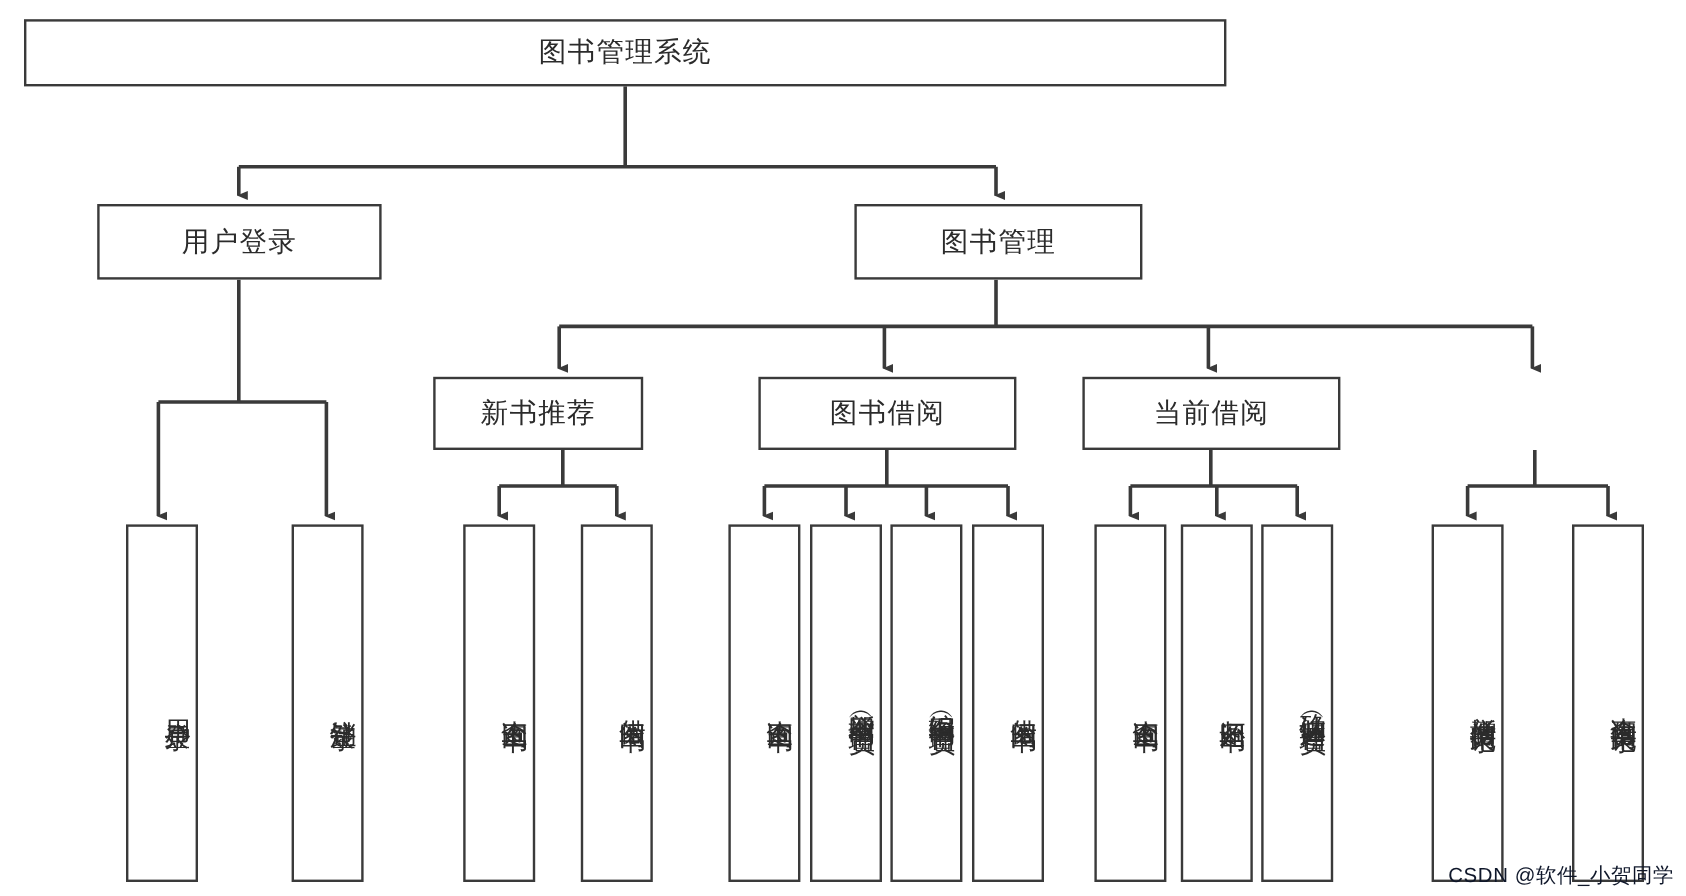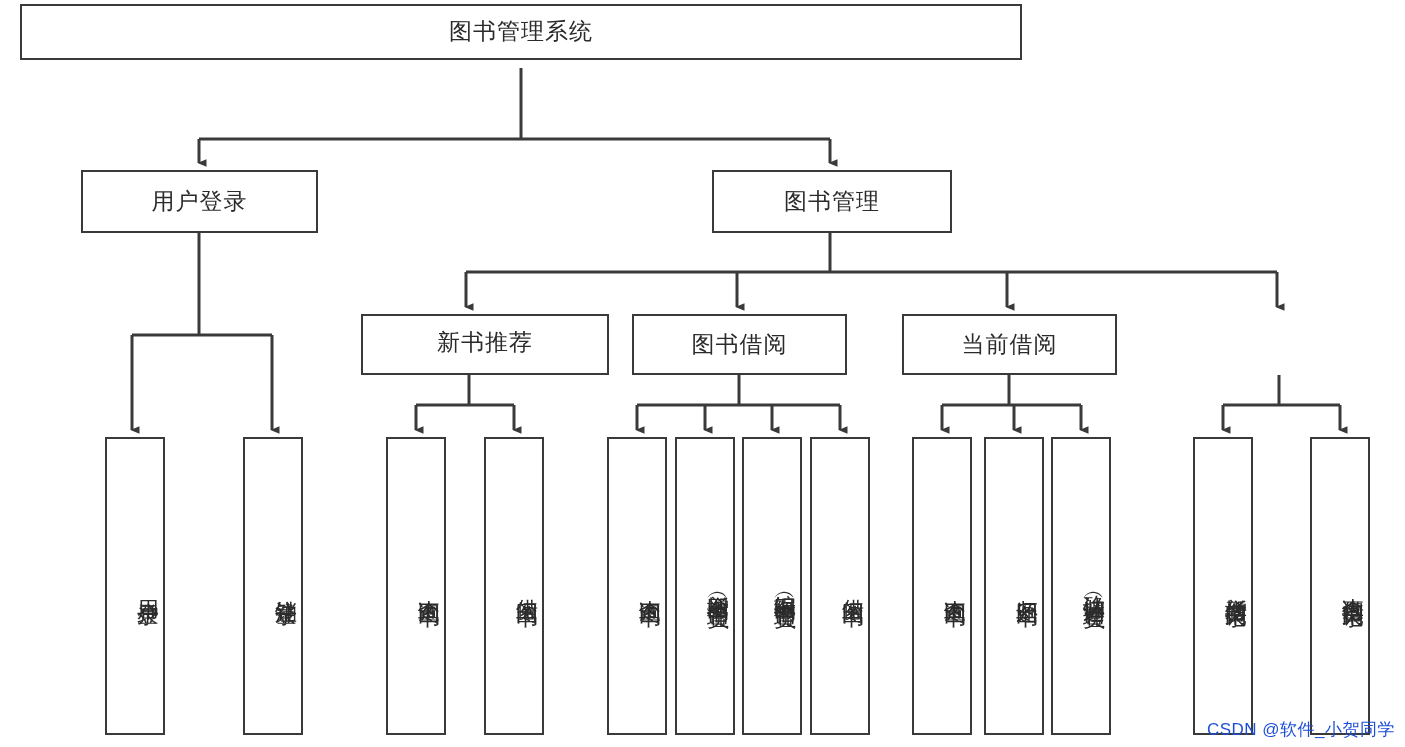--- a/index.html
+++ b/index.html
@@ -54,21 +54,21 @@
   .node.vert .vtext {
     writing-mode: vertical-rl;
     text-orientation: upright;
     white-space: nowrap;
   }
   .watermark {
     position: absolute;
     right: 10px;
     bottom: 6px;
     font-size: 17px;
-    color: #1d4ed8;
+    color: #0f172a;
     letter-spacing: 0.5px;
     z-index: 3;
     white-space: nowrap;
   }
 </style>
 </head>
 <body>
 
 <div id="canvas">
 
@@ -115,32 +115,32 @@
       <path d="M 1014 405 L 1014 430" marker-end="url(#arrow)"></path>
       <path d="M 1081 405 L 1081 430" marker-end="url(#arrow)"></path>
 
       <path d="M 1279 375 L 1279 405"></path>
       <path d="M 1223 405 L 1340 405"></path>
       <path d="M 1223 405 L 1223 430" marker-end="url(#arrow)"></path>
       <path d="M 1340 405 L 1340 430" marker-end="url(#arrow)"></path>
     </g>
   </svg>
 
-  <div class="node horiz" style="left:20px; top:4px; width:1002px; height:56px;">
+  <div class="node horiz" style="left:20px; top:16px; width:1002px; height:56px;">
     <span>图书管理系统</span>
   </div>
 
   <div class="node horiz" style="left:81px; top:170px; width:237px; height:63px;">
     <span>用户登录</span>
   </div>
   <div class="node horiz" style="left:712px; top:170px; width:240px; height:63px;">
     <span>图书管理</span>
   </div>
 
-  <div class="node horiz" style="left:361px; top:314px; width:248px; height:61px;font-family:Liberation Mono, monospace;">
+  <div class="node horiz" style="left:361px; top:314px; width:175px; height:61px;">
     <span>新书推荐</span>
   </div>
   <div class="node horiz" style="left:902px; top:314px; width:215px; height:61px;">
     <span>当前借阅</span>
   </div>
   <div class="node horiz" style="left:632px; top:314px; width:215px; height:61px;">
     <span>图书借阅</span>
   </div>
 
   <div class="node vert" style="left:105px; top:437px; width:60px; height:298px;">

